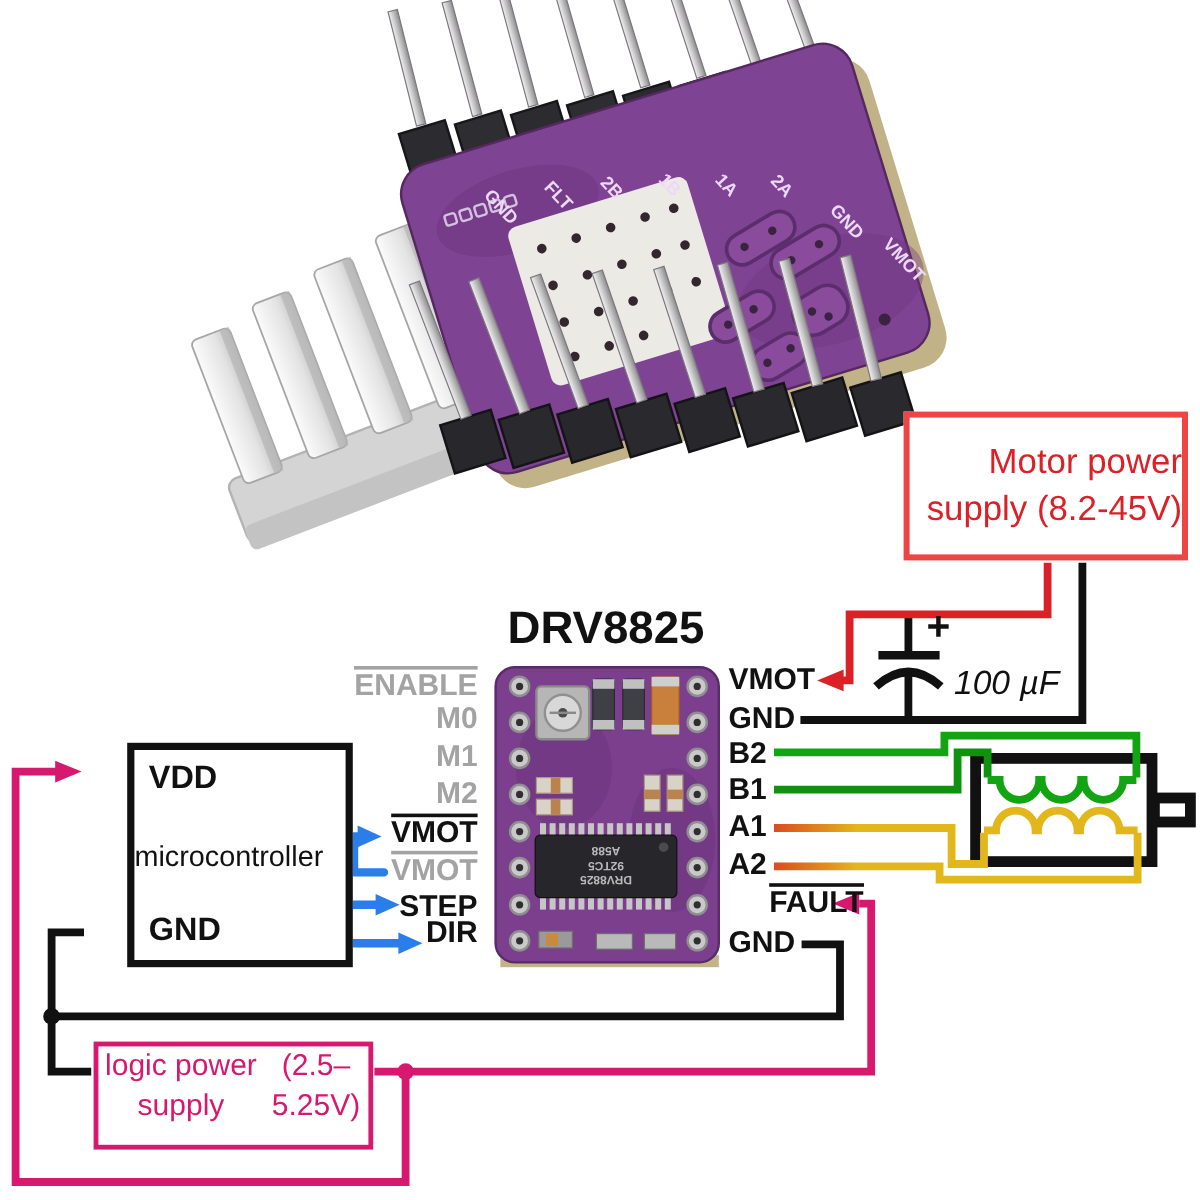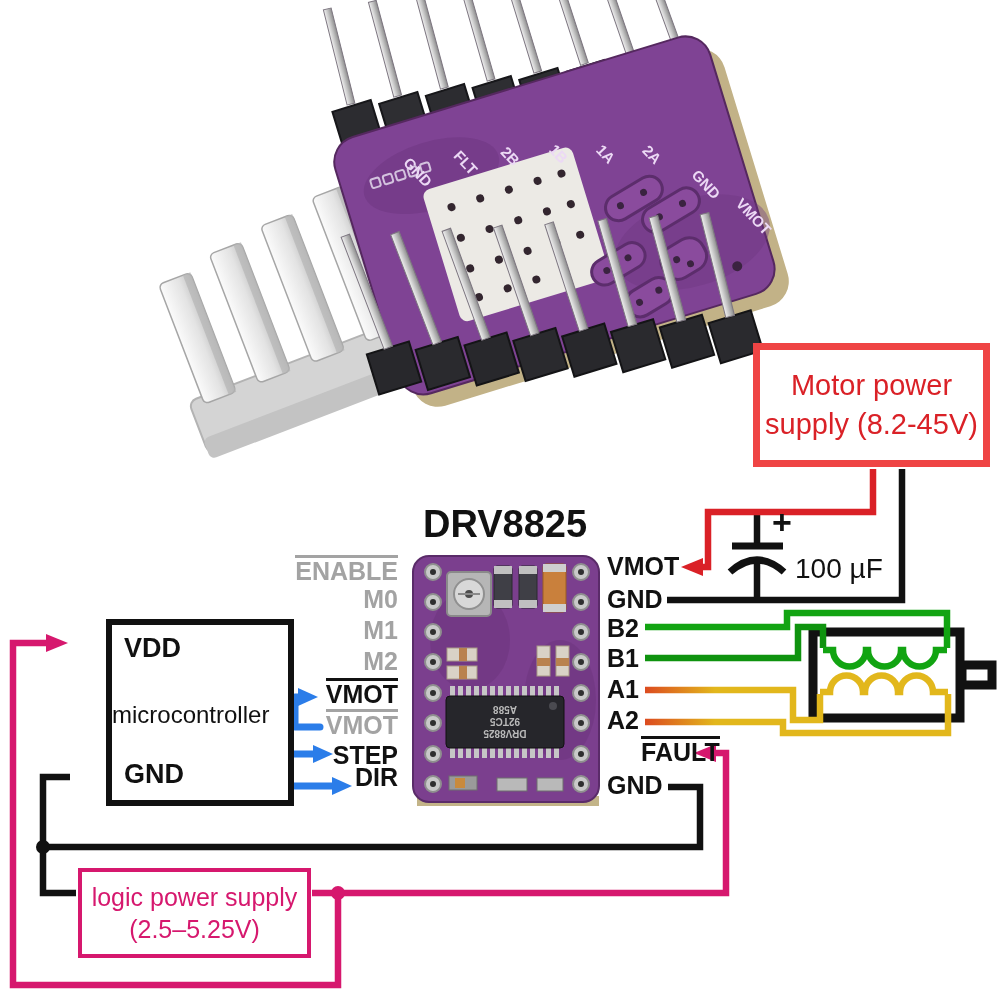--- a/index.html
+++ b/index.html
@@ -12,27 +12,27 @@
   .lbl.muted{color:#a3a3a3;}
   .lbl .txt{display:inline-block;}
   .lbl.ov .txt{border-top:3px solid currentColor;padding-top:1px;margin-left:34px;}
   .title{position:absolute;left:398px;top:503px;width:214px;text-align:center;
          font-size:38px;font-weight:bold;color:#111;z-index:3;}
   .box{position:absolute;z-index:2;background:#fff;box-sizing:border-box;}
   #mcu{left:70px;top:619px;width:188px;height:187px;border:6px solid #111;margin-left:36px;}
   #mcu .vdd{position:absolute;left:12px;top:8px;font-size:27px;font-weight:bold;color:#111;}
   #mcu .gnd{position:absolute;left:12px;bottom:10px;font-size:27px;font-weight:bold;color:#111;}
   #mcu .name{position:absolute;left:0;right:0;top:76px;text-align:left;font-size:24px;color:#111;}
-  #msup{left:753px;top:343px;width:237px;height:124px;border:7px solid #ef4444;color:#da2127;
-        display:flex;flex-direction:column;align-items:center;justify-content:center;
+  #msup{left:753px;top:343px;width:237px;height:124px;border:5px solid #ef4444;color:#da2127;
+        display:flex;flex-direction:column;align-items:flex-end;justify-content:center;
         font-size:29px;line-height:1.35;text-align:center;}
   #lsup{left:78px;top:868px;width:233px;height:90px;border:4px solid #d6186e;color:#d6186e;
-        display:flex;flex-direction:column;align-items:center;justify-content:center;
+        display:flex;justify-content:center;
         font-size:25px;line-height:1.3;text-align:center;}
-  .capval{position:absolute;left:795px;top:553px;font-size:28px;color:#111;z-index:3;}
+  .capval{position:absolute;left:795px;top:553px;font-size:28px;color:#111;z-index:3;font-style:italic;}
   .capplus{position:absolute;left:772px;top:503px;font-size:34px;font-weight:bold;color:#111;z-index:3;}
 </style>
 </head>
 <body>
 
 <div id="stage">
 
   <svg id="wires" width="1000" height="1000" viewBox="0 0 1000 1000">
     <defs>
       <linearGradient id="pinGrad" x1="0" y1="0" x2="1" y2="0">

